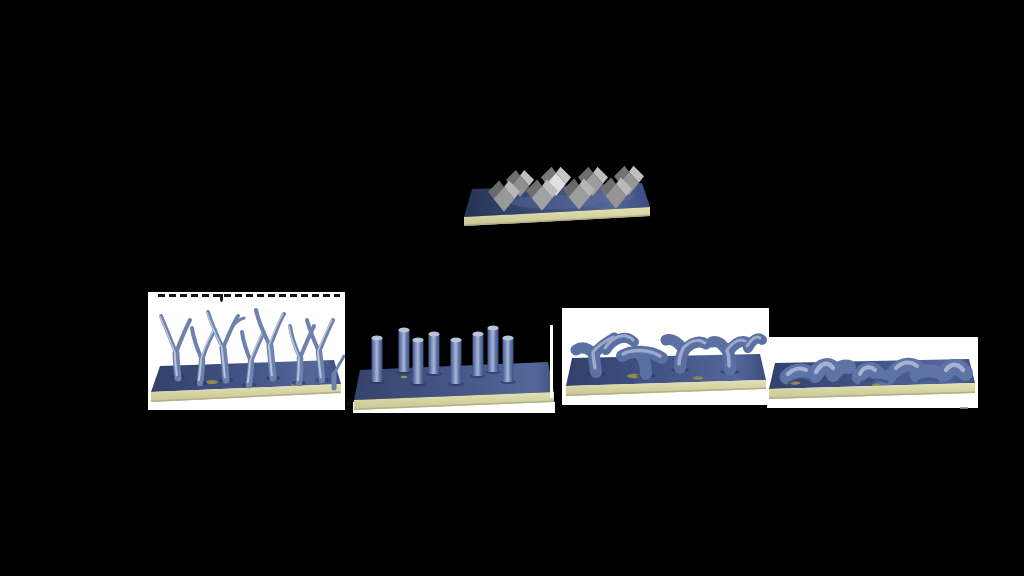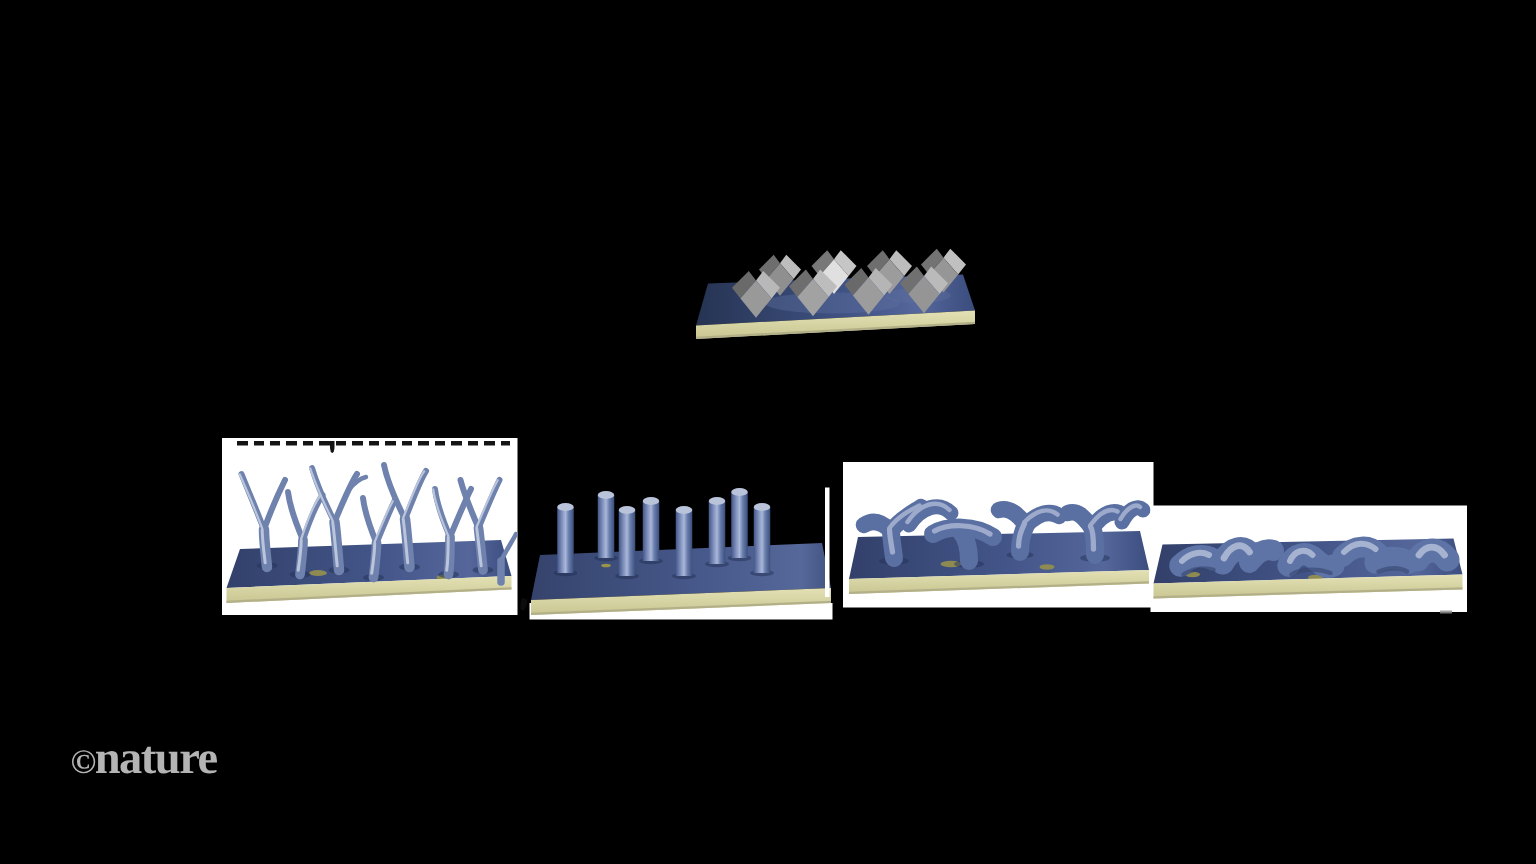--- a/index.html
+++ b/index.html
@@ -303,17 +303,14 @@
           <path stroke-width="3" d="M152,40 C160,37 166,37 171,40"></path>
         </g>
       </g>
     </svg>
   </div>
 
   <div class="white-sliver"></div>
   <div class="comma-frag"></div>
   <div class="gray-frag"></div>
 
-  <div class="watermark">
-    <span class="csym">©</span><span>nature</span>
-  </div>
 
 </div>
 
 </body></html>

